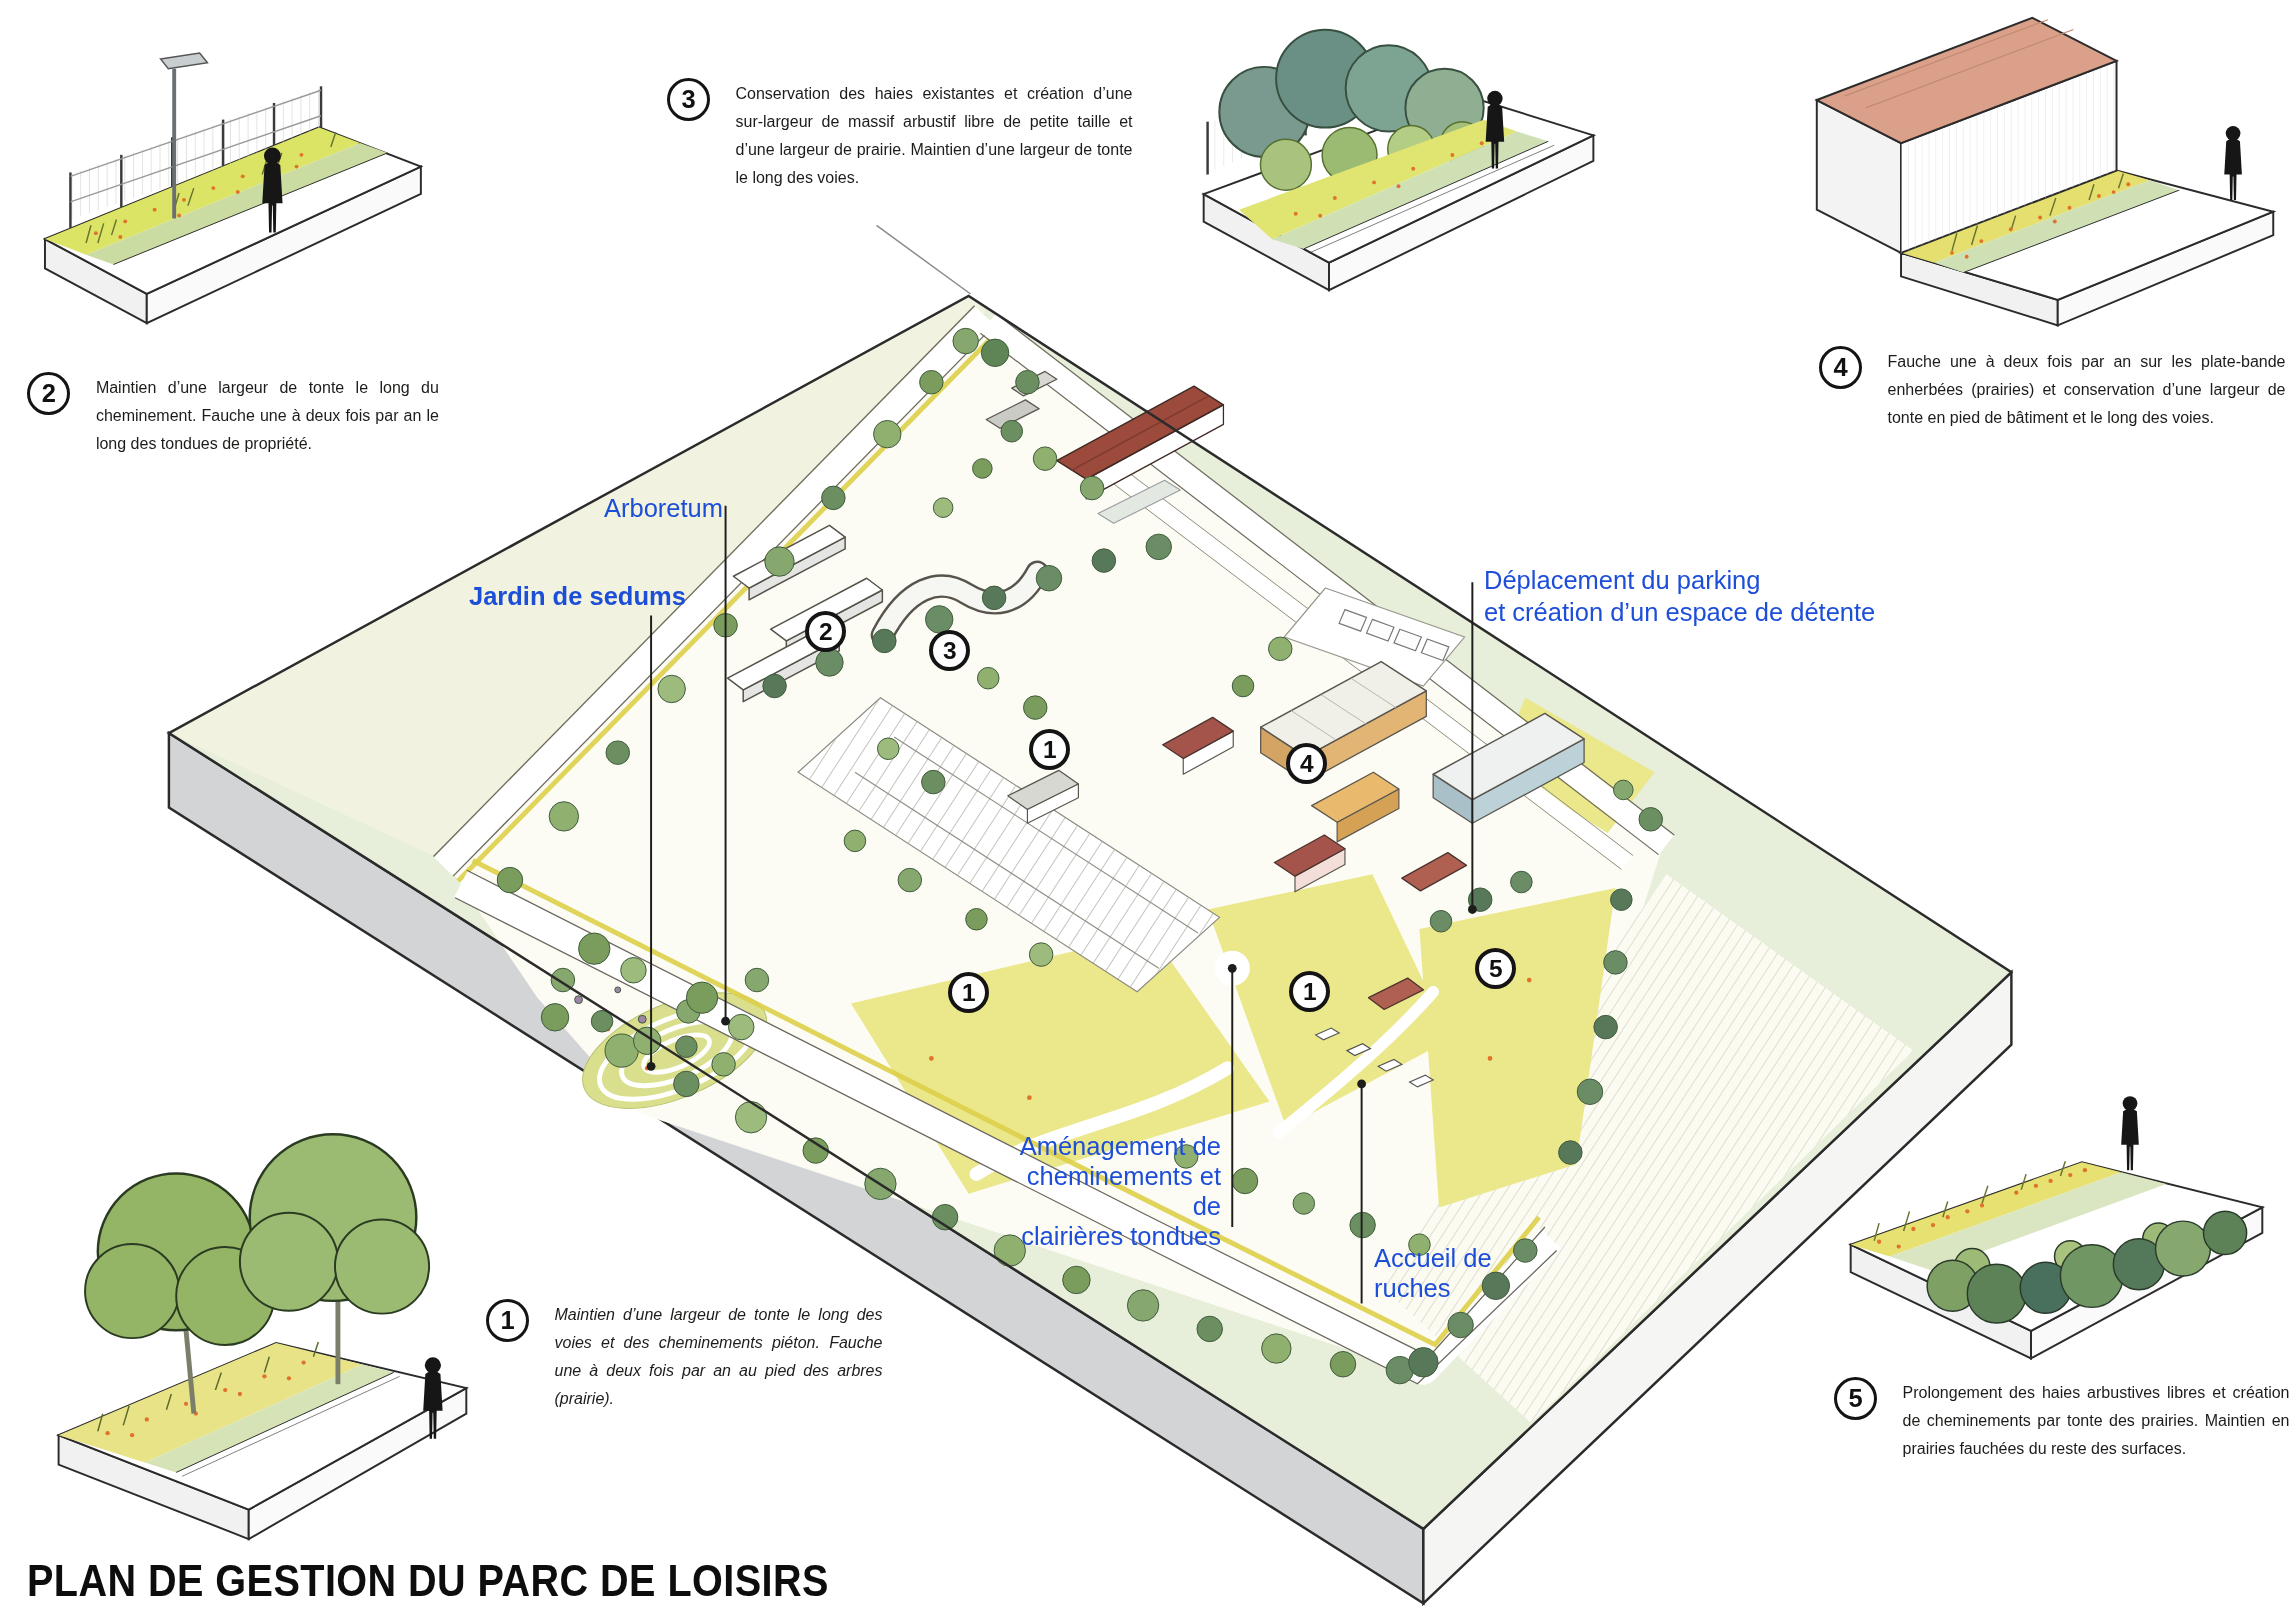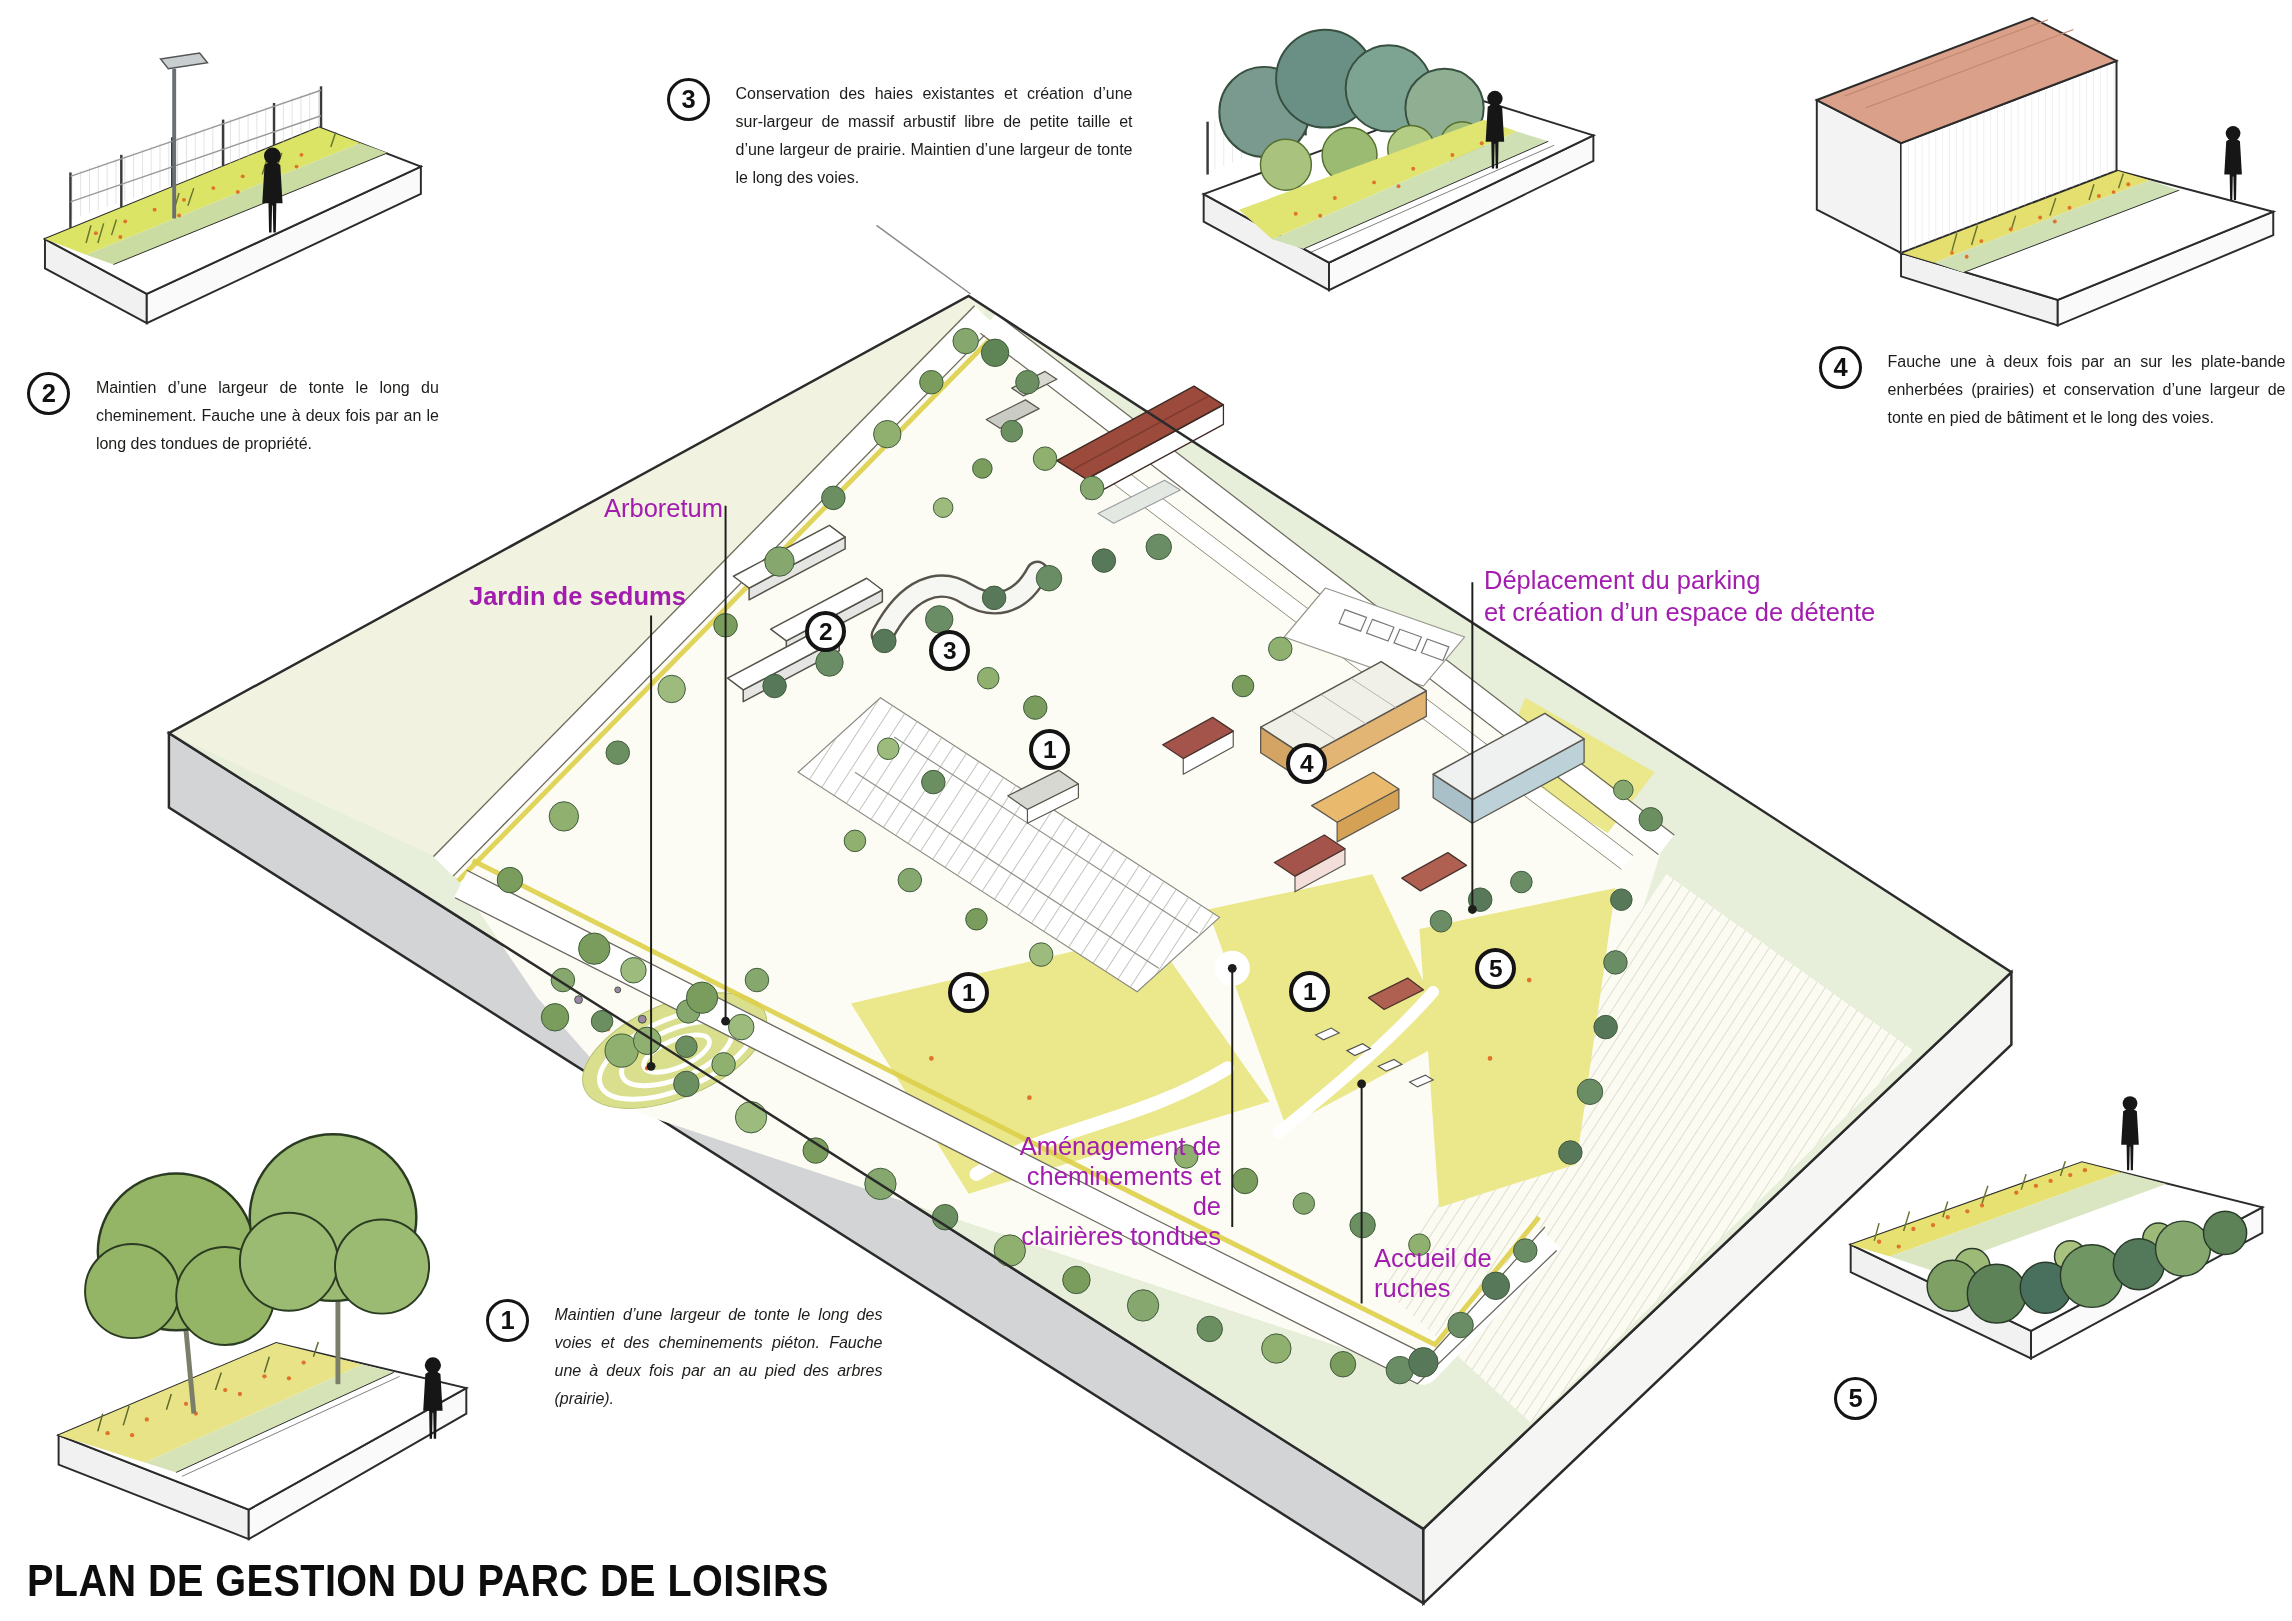--- a/index.html
+++ b/index.html
@@ -13,21 +13,21 @@
     box-sizing:border-box;flex:0 0 auto;width:43px;height:43px;border:3.9px solid #141414;
     border-radius:50%;background:#fff;display:flex;align-items:center;justify-content:center;
     font-weight:bold;font-size:25.5px;color:#111;
   }
   .annotation p{margin:2px 0 0 0;text-align:justify;font-size:16px;line-height:28px;}
   .map-badge{
     position:absolute;box-sizing:border-box;width:41px;height:41px;margin:-20.6px 0 0 -20.6px;
     border:4.4px solid #141414;border-radius:50%;background:#fff;display:flex;align-items:center;
     justify-content:center;font-weight:bold;font-size:24.5px;color:#111;z-index:30;
   }
-  .map-label{position:absolute;font-size:25.5px;line-height:32px;color:#a21caf;white-space:pre-line;z-index:25;}
+  .map-label{position:absolute;font-size:25.5px;line-height:32px;color:#1d4ed8;white-space:pre-line;z-index:25;}
   .map-label.right{text-align:right;}
   .title{
     position:absolute;left:27.4px;top:1555px;font-size:45px;font-weight:bold;color:#0d0d0d;
     transform:scaleX(.88);transform-origin:left center;white-space:nowrap;z-index:40;letter-spacing:0.5px;
   }
 </style>
 </head>
 <body>
 
 <svg class="art" style="left:0;top:0;" width="2293" height="1621" viewBox="0 0 2339 1654">
@@ -540,16 +540,17 @@
   <p style="width:398px;">Fauche une à deux fois par an sur les plate-bande enherbées (prairies) et conservation d’une largeur de tonte en pied de bâtiment et le long des voies.</p>
 </div>
 
 <div class="annotation" style="left:486px;top:1299px;width:397px;">
   <div class="num-badge">1</div>
   <p style="width:328px;font-style:italic;">Maintien d’une largeur de tonte le long des voies et des cheminements piéton. Fauche une à deux fois par an au pied des arbres (prairie).</p>
 </div>
 
 <div class="annotation" style="left:1834px;top:1377px;width:456px;">
   <div class="num-badge">5</div>
+  <p style="width:387px;">Prolongement des haies arbustives libres et création de cheminements par tonte des prairies. Maintien en prairies fauchées du reste des surfaces.</p>
 </div>
 
 <div class="title">PLAN DE GESTION DU PARC DE LOISIRS</div>
 
 
 </body></html>

